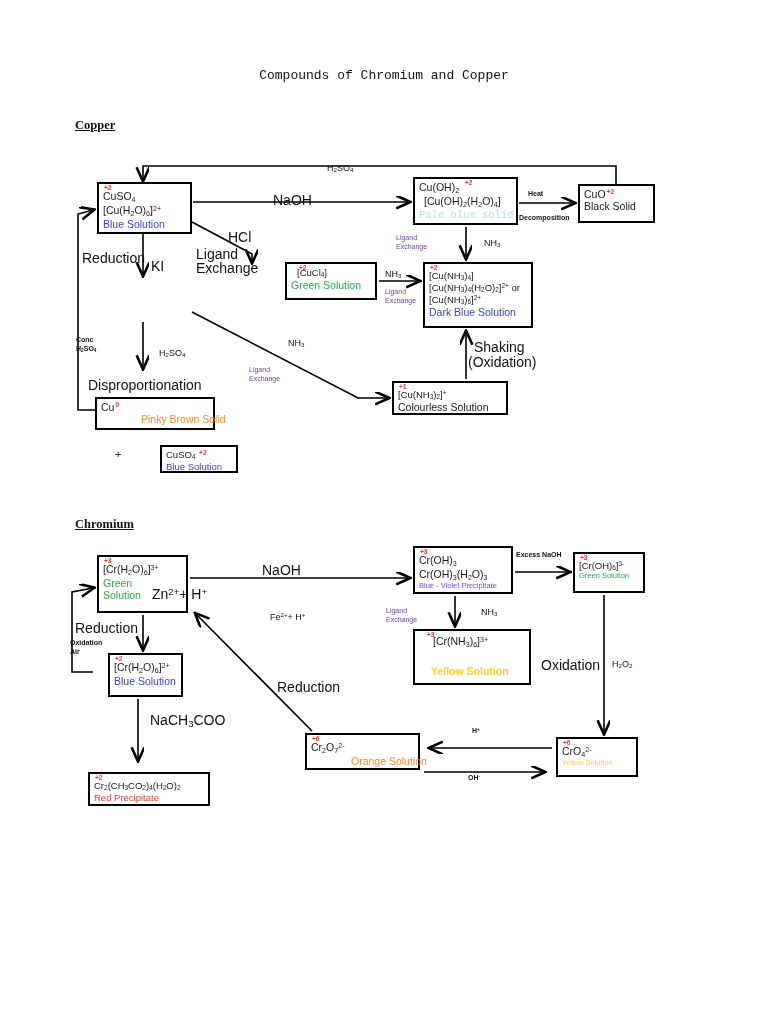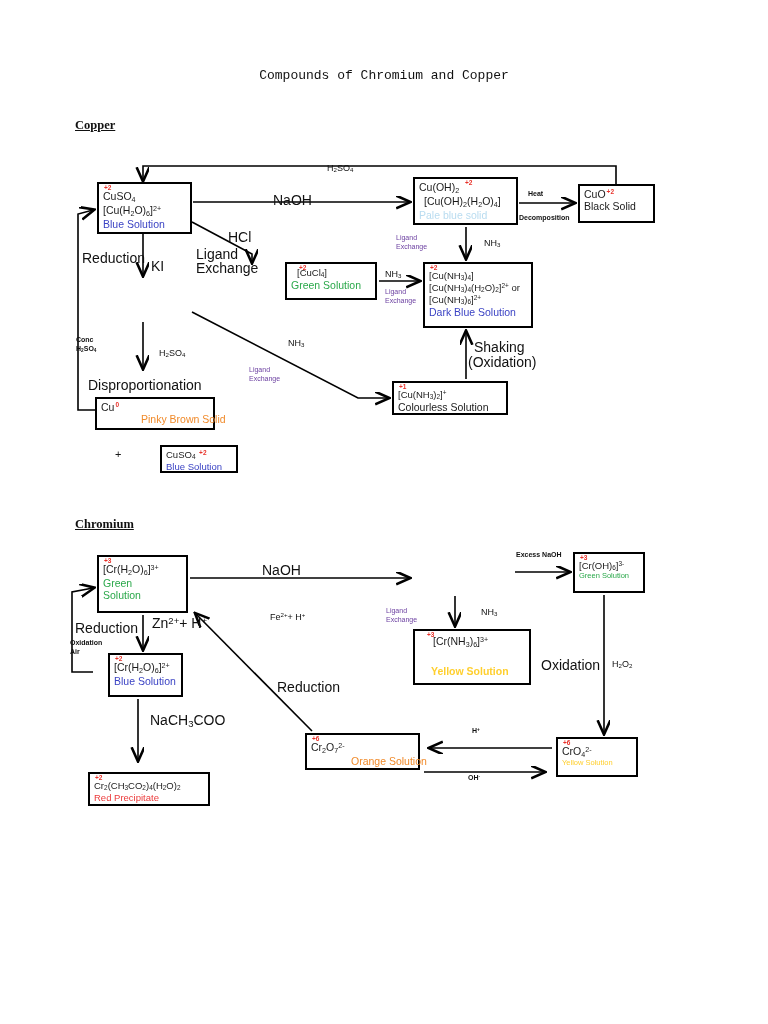--- a/index.html
+++ b/index.html
@@ -16,21 +16,21 @@
   .box{position:absolute;border:2px solid #000;background:#fff;box-sizing:border-box;
        padding:2px 4px;line-height:1.18;}
   .f{font-size:10.5px;white-space:nowrap;}
   .f2{font-size:9.5px;white-space:nowrap;}
   .sm{font-size:7.5px;white-space:nowrap;}
   sub{font-size:.68em;vertical-align:-.22em;}
   sup{font-size:.68em;vertical-align:.42em;}
   .ox{color:#e8322a;font-size:6.5px;position:relative;top:-4px;left:1px;font-weight:bold;}
   .oxb{color:#e8322a;font-size:6.5px;display:block;line-height:4px;margin-left:1px;font-weight:bold;}
 
-  .c-blue{color:#3b43c4;} .c-paleblue{color:#b9dcf0;} .c-white{color:#f2f2f2;}
+  .c-blue{color:#3b43c4;} .c-paleblue{color:#b9dcf0;font-family:Liberation Mono, monospace;} .c-white{color:#f2f2f2;}
   .c-green{color:#2aa84a;} .c-darkblue{color:#3b43c4;} .c-orange{color:#f08a2a;padding-left:40px;}
   .c-yellow{color:#ffcf2e;} .c-red{color:#ec3a3a;} .c-violet{color:#7a4fc4;}
 
   .lbl{position:absolute;white-space:nowrap;font-size:14px;color:#111;}
   .lbl.tiny{font-size:7px;font-weight:bold;}
   .lbl.tiny2{font-size:7px;}
   .lbl.mid{font-size:9px;}
   .lbl.purple{color:#6b3fa0;}
   .plus{position:absolute;font-size:11px;}
 </style>
@@ -171,20 +171,26 @@
   <div class="lbl" style="left:474px;top:339px">Shaking</div>
   <div class="lbl" style="left:468px;top:354px">(Oxidation)</div>
 
   <div class="box" style="left:97px;top:555px;width:91px;height:58px">
     <span class="oxb">+3</span>
     <div class="f">[Cr(H<sub>2</sub>O)<sub>6</sub>]<sup>3+</sup></div>
     <div class="f c-green">Green</div>
     <div class="f c-green">Solution</div>
   </div>
 
+  <div class="box" style="left:413px;top:546px;width:100px;height:48px">
+    <span class="oxb">+3</span>
+    <div class="f">Cr(OH)<sub>3</sub></div>
+    <div class="f">Cr(OH)<sub>3</sub>(H<sub>2</sub>O)<sub>3</sub></div>
+    <div class="sm c-violet">Blue - Violet Precipitate</div>
+  </div>
 
   <div class="box" style="left:573px;top:552px;width:72px;height:41px">
     <span class="oxb">+3</span>
     <div class="f2">[Cr(OH)<sub>6</sub>]<sup>3-</sup></div>
     <div class="sm c-green">Green Solution</div>
   </div>
 
   <div class="box" style="left:108px;top:653px;width:75px;height:44px">
     <span class="oxb">+2</span>
     <div class="f">[Cr(H<sub>2</sub>O)<sub>6</sub>]<sup>2+</sup></div>
@@ -214,21 +220,21 @@
     <div class="f2">Cr<sub>2</sub>(CH<sub>3</sub>CO<sub>2</sub>)<sub>4</sub>(H<sub>2</sub>O)<sub>2</sub></div>
     <div class="f2 c-red">Red Precipitate</div>
   </div>
 
   <div class="lbl" style="left:262px;top:562px">NaOH</div>
   <div class="lbl tiny" style="left:516px;top:551px">Excess NaOH</div>
   <div class="lbl tiny2 purple" style="left:386px;top:607px">Ligand</div>
   <div class="lbl tiny2 purple" style="left:386px;top:616px">Exchange</div>
   <div class="lbl mid" style="left:481px;top:607px">NH<sub>3</sub></div>
   <div class="lbl" style="left:75px;top:620px">Reduction</div>
-  <div class="lbl" style="left:152px;top:615px">Zn<sup>2+</sup>+ H<sup>+</sup></div>
+  <div class="lbl" style="left:152px;top:586px">Zn<sup>2+</sup>+ H<sup>+</sup></div>
   <div class="lbl tiny" style="left:70px;top:639px">Oxidation</div>
   <div class="lbl tiny" style="left:70px;top:648px">Air</div>
   <div class="lbl mid" style="left:270px;top:611px">Fe<sup>2+</sup>+ H<sup>+</sup></div>
   <div class="lbl" style="left:277px;top:679px">Reduction</div>
   <div class="lbl" style="left:150px;top:712px">NaCH<sub>3</sub>COO</div>
   <div class="lbl" style="left:541px;top:657px">Oxidation</div>
   <div class="lbl mid" style="left:612px;top:659px">H<sub>2</sub>O<sub>2</sub></div>
   <div class="lbl tiny" style="left:472px;top:727px">H<sup>+</sup></div>
   <div class="lbl tiny" style="left:468px;top:774px">OH<sup>-</sup></div>
 

